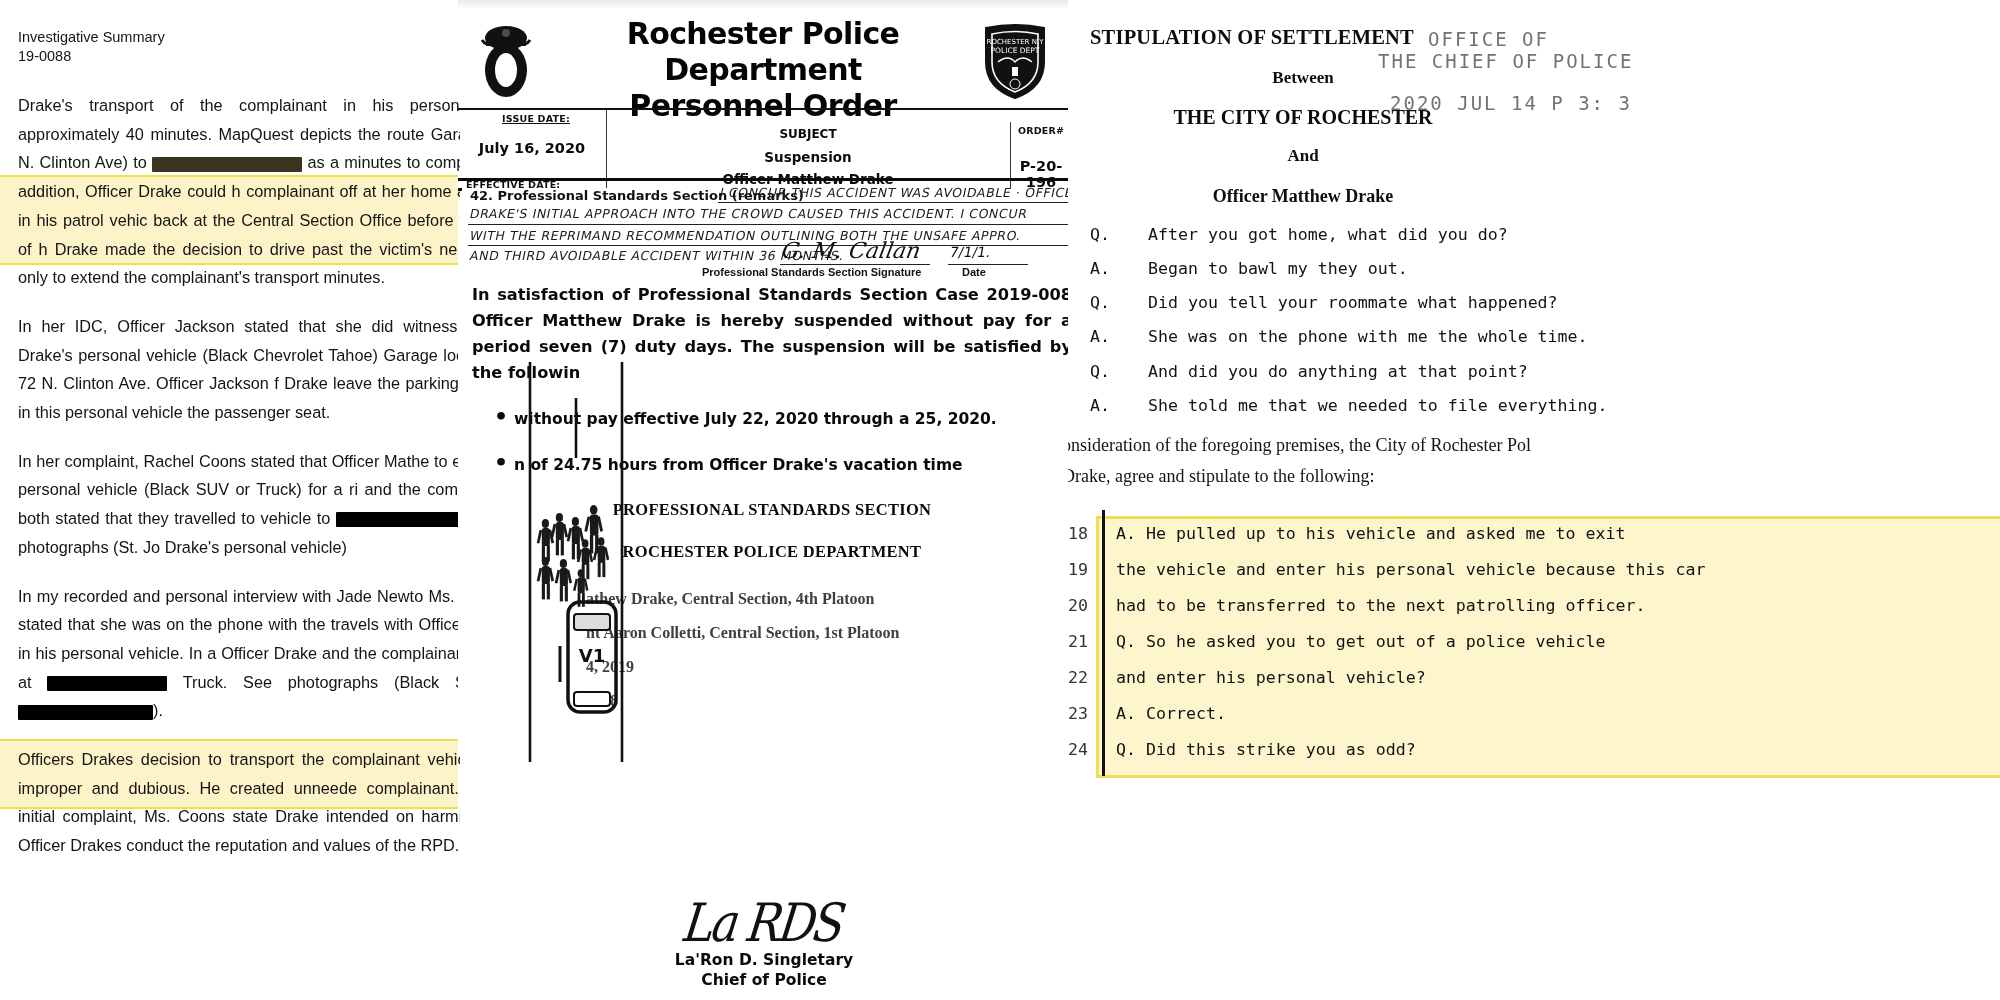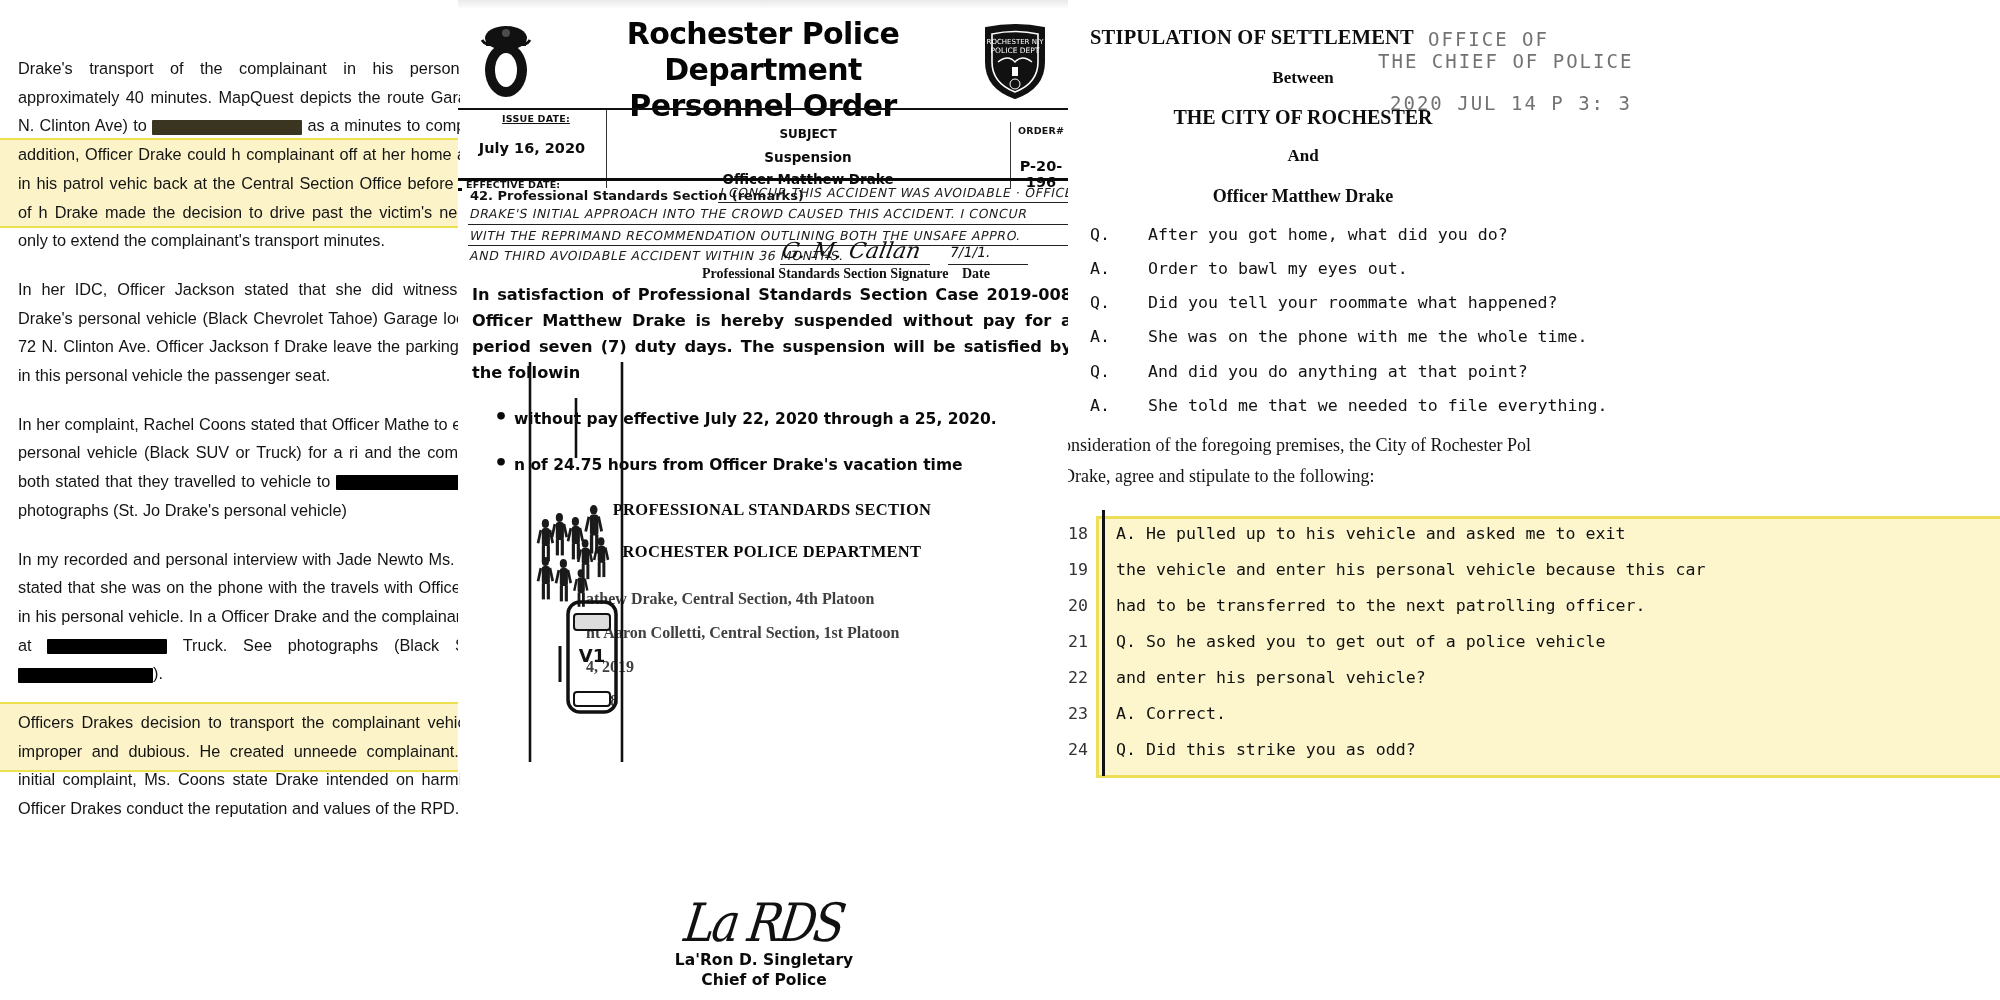--- a/index.html
+++ b/index.html
@@ -151,22 +151,22 @@
     font-size: 12.5px;
     letter-spacing: 0.6px;
     color: #1b1b1b;
     transform: skewX(-12deg);
     display: inline-block;
     white-space: nowrap;
   }
   .hw-rule { position: absolute; height: 1px; background: #222; }
   .sig-cap {
     position: absolute;
-    font-family: Liberation Serif, serif;
-    font-weight: bold; font-size: 14px; color: #111;
+    font-family: Liberation Sans, sans-serif;
+    font-weight: bold; font-size: 11px; color: #111;
   }
 
   .po-body {
     position: absolute; left: 8px; top: 282px; width: 612px;
   }
   .po-bold-para {
     font-family: "DejaVu Sans", sans-serif;
     font-weight: bold; font-size: 16.2px; line-height: 26px;
     color: #0a0a0a; text-align: justify;
     width: 600px; padding-left: 6px;
@@ -286,20 +286,24 @@
     text-align: right;
     width: 30px;
   }
 </style>
 </head>
 <body>
 
 <div class="panel" id="doc-left">
   <div class="inner">
 
+    <div class="is-head">
+      <div>Investigative Summary</div>
+      <div>19-0088</div>
+    </div>
 
     <div class="is-para first">
       <div class="hl-band" style="left:-18px; top:84px; width:478px; height:86px;"></div>
       <span class="lp-text">Drake's transport of the complainant in his personal veh</span>
       <span class="lp-text">approximately 40 minutes.  MapQuest depicts the route</span>
       <span class="lp-text">Garage (72 N. Clinton Ave) to </span><span class="redact dim" style="width:150px"></span><span class="lp-text"> as a</span>
       <span class="lp-text">minutes to complete.  In addition, Officer Drake could h</span>
       <span class="lp-text">complainant off at her home address in his patrol vehic</span>
       <span class="lp-text">back at the Central Section Office before the end of h</span>
       <span class="lp-text">Drake made the decision to drive past the victim's ne</span>
@@ -530,21 +534,21 @@
   <div class="st-center" style="top:186px; font-size:18px;">Officer Matthew Drake</div>
 
   <div class="stamp" style="left:360px; top:28px; font-size:19px;">OFFICE OF</div>
   <div class="stamp" style="left:310px; top:50px; font-size:19px;">THE CHIEF OF POLICE</div>
   <div class="stamp" style="left:322px; top:92px; font-size:19px;">2020 JUL 14  P 3: 3</div>
 
   <div class="qa" style="left:22px; top:225px;">
     <span class="lbl">Q.</span><span>After you got home, what did you do?</span>
   </div>
   <div class="qa" style="left:22px; top:259px;">
-    <span class="lbl">A.</span><span>Order to bawl my eyes out.</span>
+    <span class="lbl">A.</span><span>Began to bawl my they out.</span>
   </div>
   <div class="qa" style="left:22px; top:293px;">
     <span class="lbl">Q.</span><span>Did you tell your roommate what happened?</span>
   </div>
   <div class="qa" style="left:22px; top:327px;">
     <span class="lbl">A.</span><span>She was on the phone with me the whole time.</span>
   </div>
   <div class="qa" style="left:22px; top:362px;">
     <span class="lbl">Q.</span><span>And did you do anything at that point?</span>
   </div>

